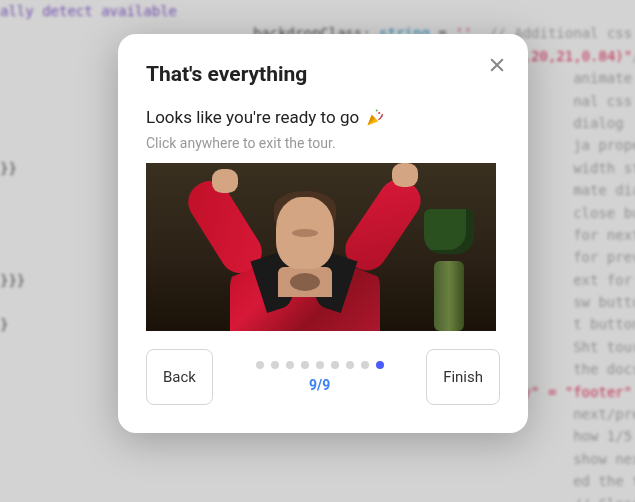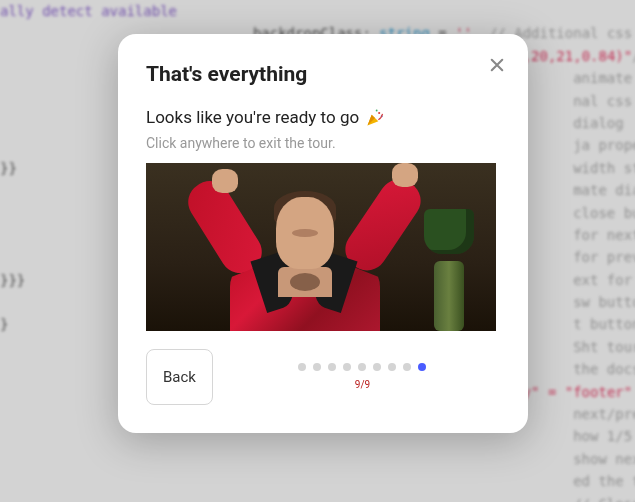--- a/index.html
+++ b/index.html
@@ -166,23 +166,23 @@
       gap: 7px;
     }
     .dot {
       width: 8px;
       height: 8px;
       border-radius: 50%;
       background: #d4d4d4;
     }
     .dot.active { background: #4a5cff; }
     .page-count {
-      font-size: 10px;
-      color: #b91c1c;
-      font-weight: 400;
+      font-size: 14px;
+      color: #3b82f6;
+      font-weight: 700;
     }
     .party-icon svg { width:20px; height:20px; vertical-align: middle; }
   </style>
 </head>
 <body>
 
 <div class="code-bg"><span class="fn">ally detect available</span>
                               <span>backdropClass:</span> <span class="kw">string</span> = <span class="str">''</span>  <span class="comm">// Additional css cla</span>
                               <span>backdropColor:</span> <span class="kw">string</span> = <span class="str">"rgba(20,20,21,0.84)"</span><span class="comm">// Amount high</span>
                                                                   <span class="comm">  animate back</span>
@@ -273,14 +273,15 @@
         <span class="dot"></span>
         <span class="dot"></span>
         <span class="dot"></span>
         <span class="dot"></span>
         <span class="dot"></span>
         <span class="dot"></span>
         <span class="dot active"></span>
       </div>
       <div class="page-count">9/9</div>
     </div>
+    <button class="btn">Finish</button>
   </div>
 </div>
 
 </body></html>

